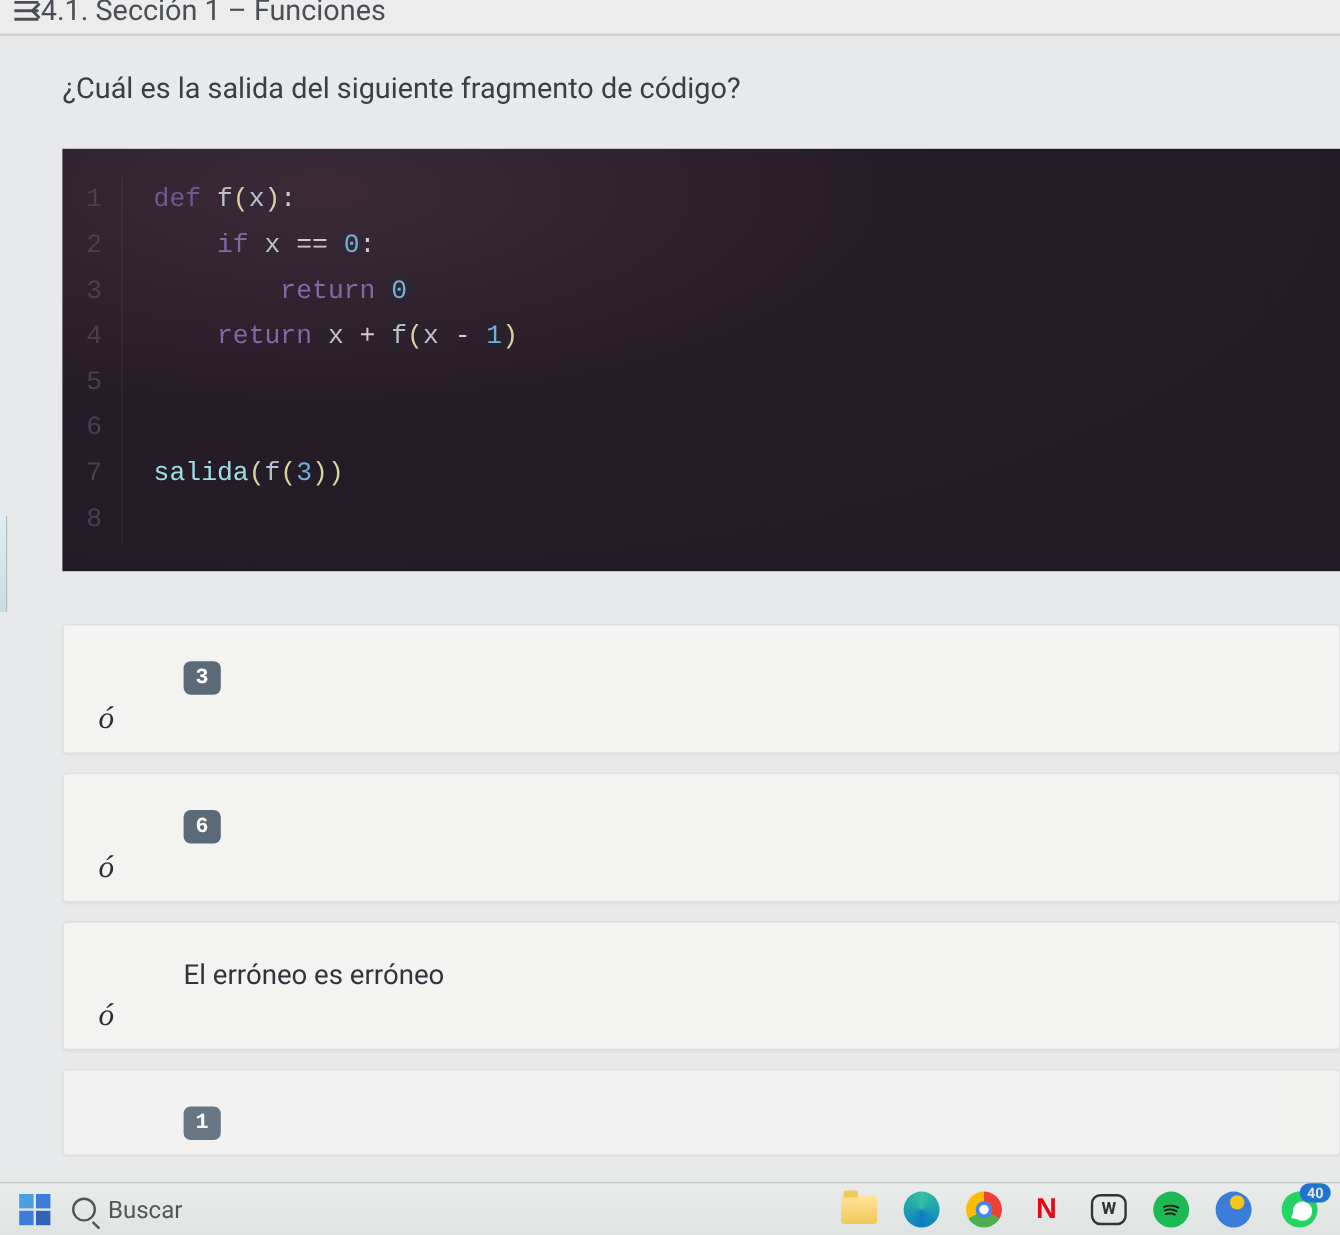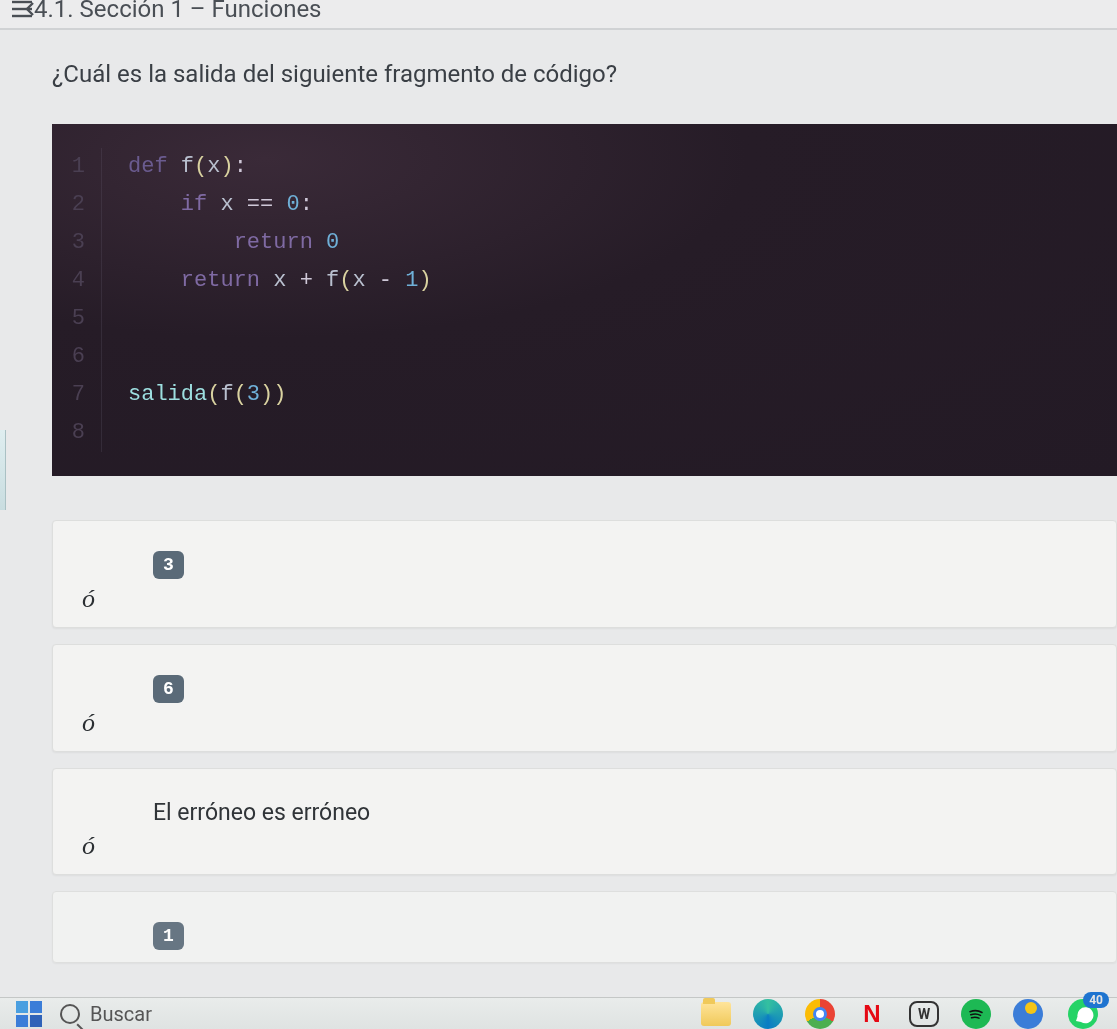--- a/index.html
+++ b/index.html
@@ -100,21 +100,21 @@
       font-weight:bold;
       border-radius:6px;
       padding:4px 10px;
       min-width:28px;
       height:28px;
     }
     .opt-text { font-size:23px; color:#303438; }
     .taskbar {
       position:absolute;
       left:0; right:0; bottom:0;
-      height:32px;
+      height:44px;
       background:linear-gradient(#e9eceb,#dfe3e2);
       border-top:1px solid #c4c7c6;
       display:flex;
       align-items:center;
       padding:0 16px;
     }
     .tb-left { display:flex; align-items:center; gap:18px; }
     .win-logo {
       width:26px; height:26px;
       display:grid; grid-template-columns:1fr 1fr; grid-template-rows:1fr 1fr; gap:2px;

